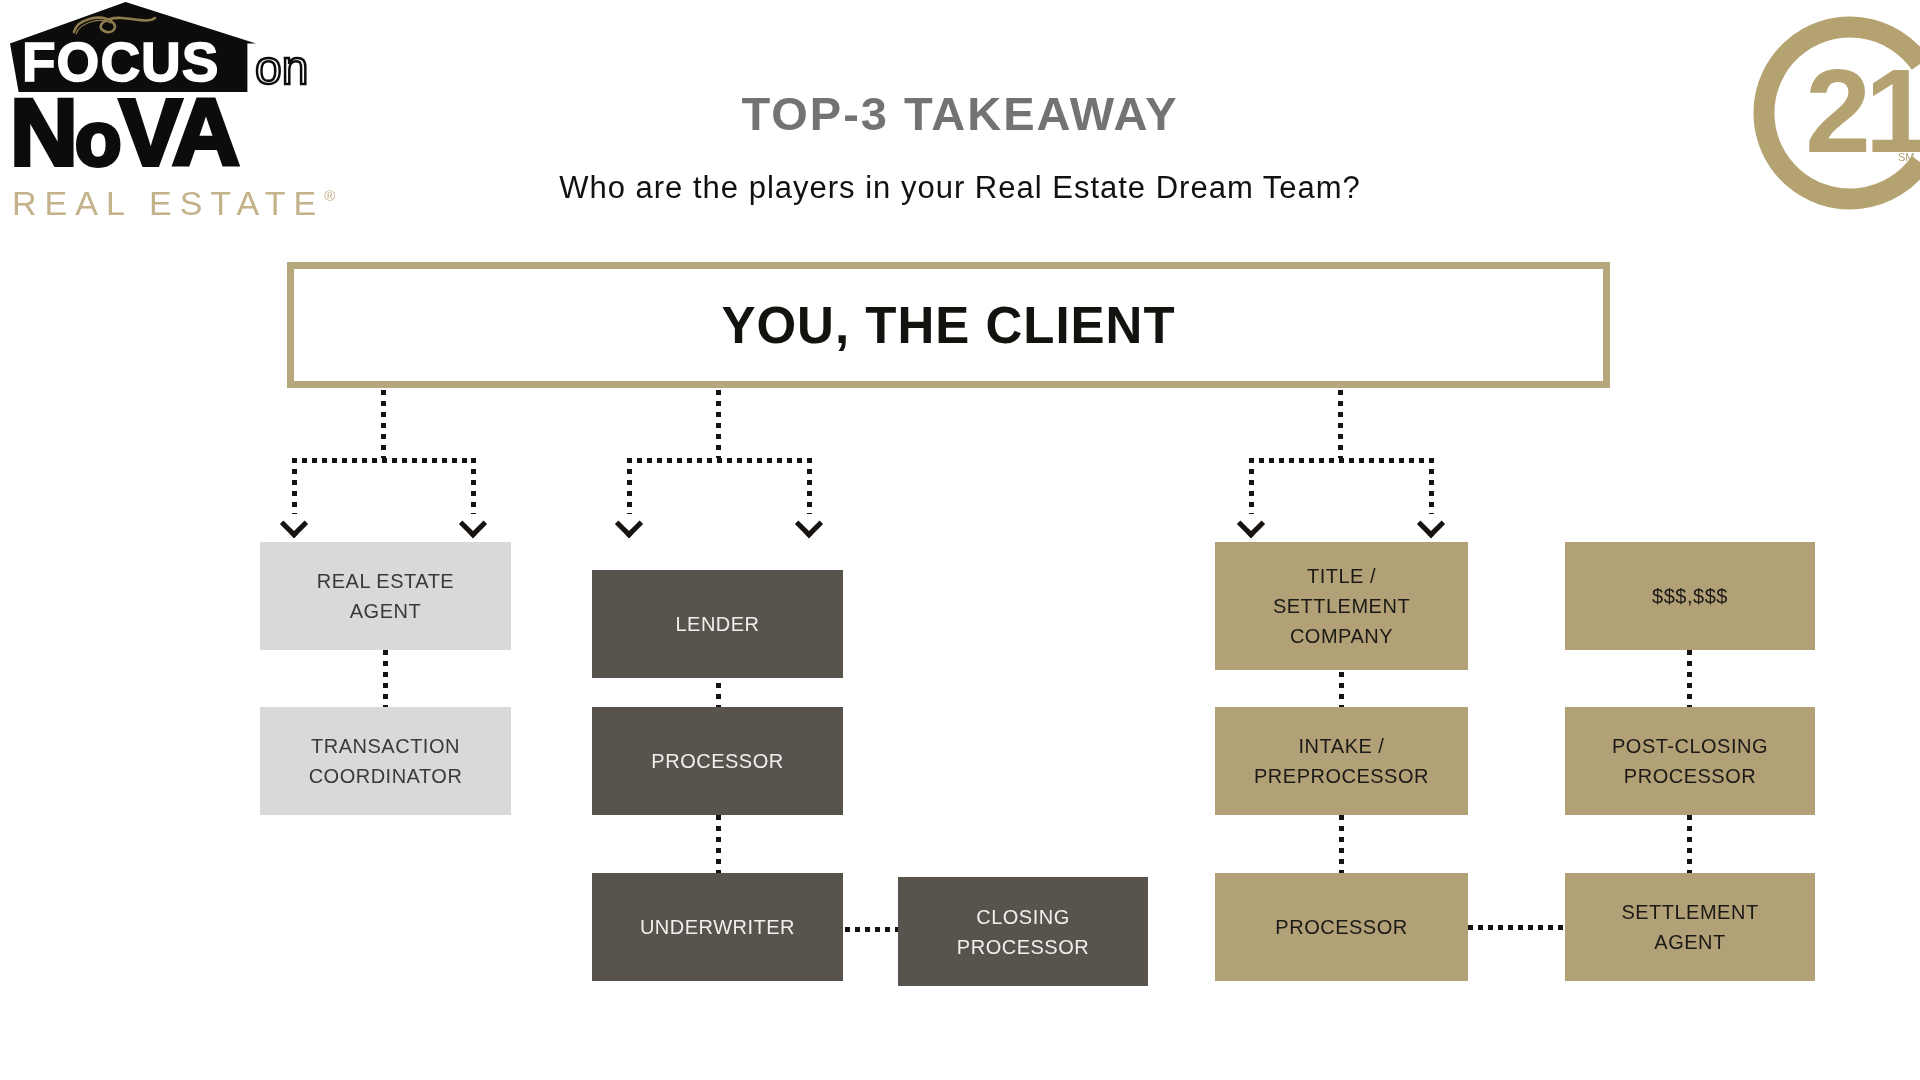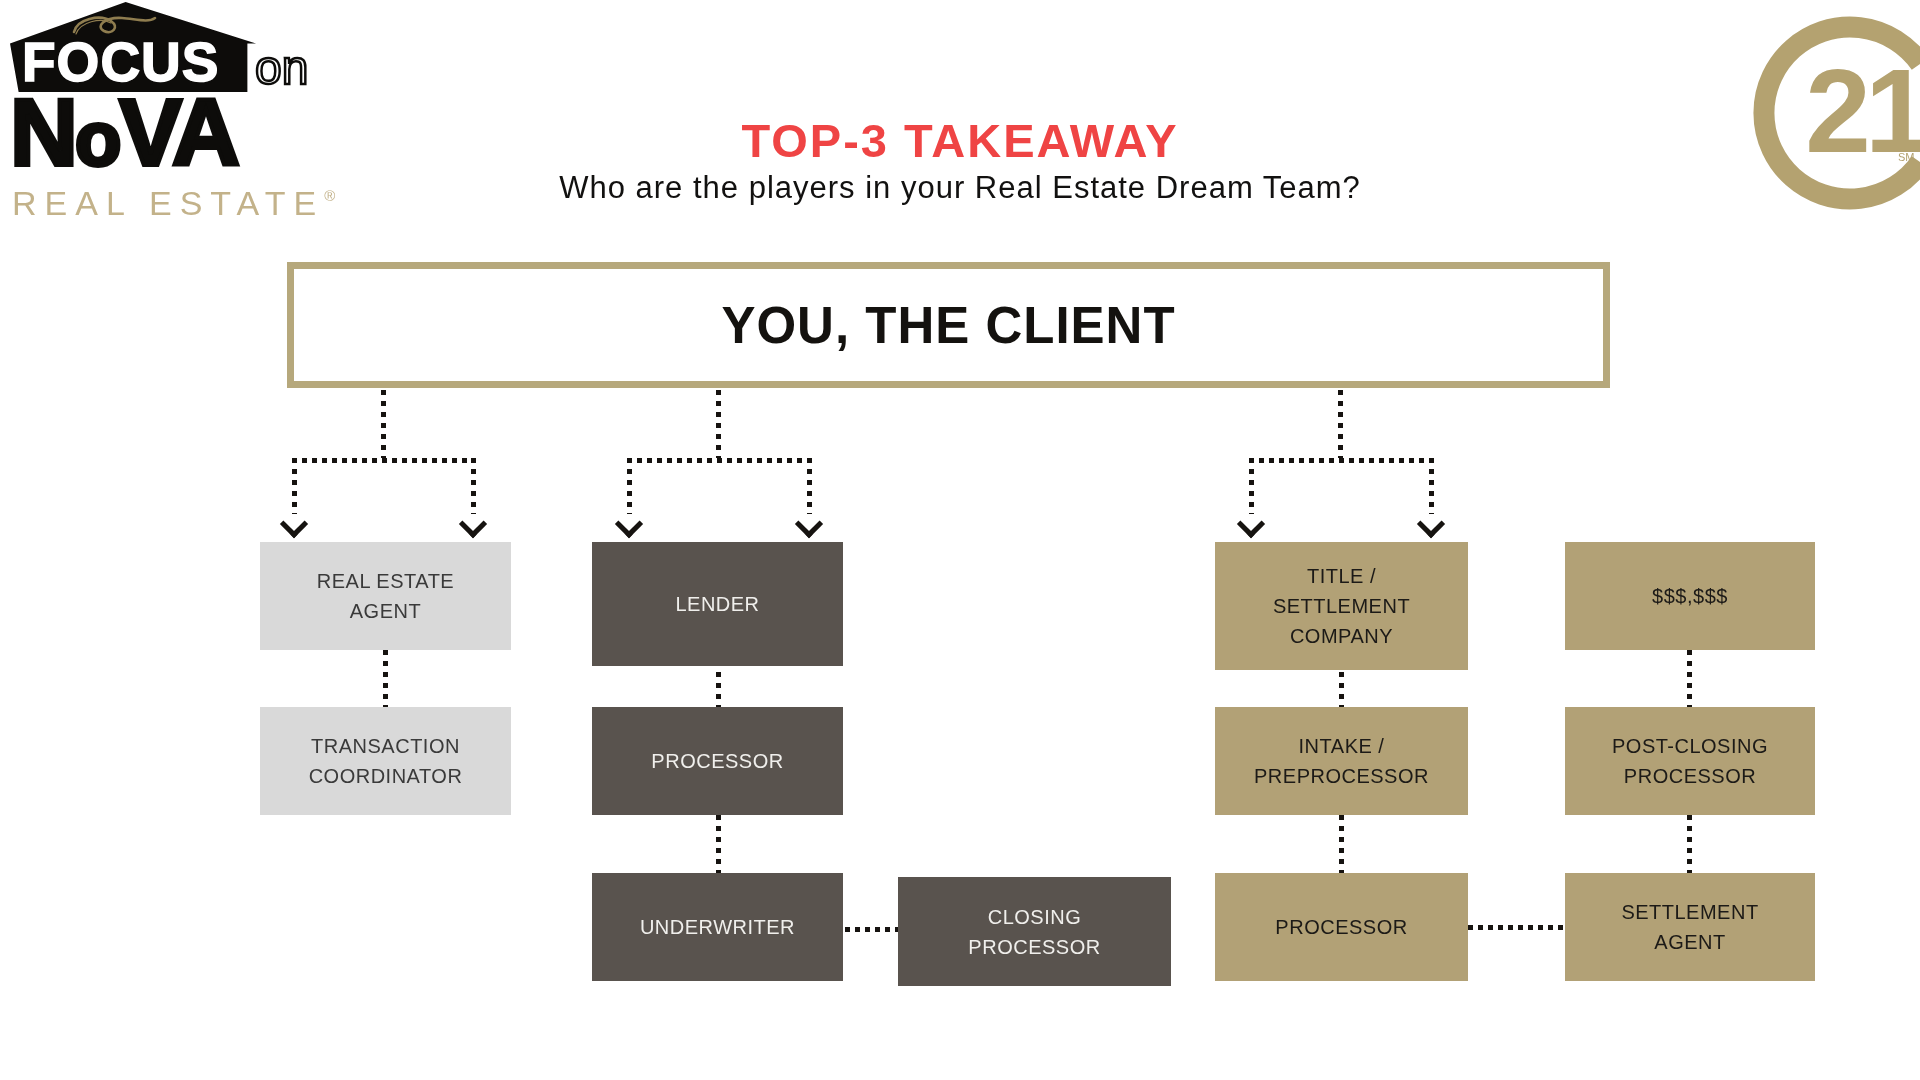--- a/index.html
+++ b/index.html
@@ -39,21 +39,21 @@
   .fon-re {
     position:absolute; left:4px; top:184px;
     font-size:34px; font-weight:normal; color:#c3b28a;
     letter-spacing:8px; line-height:1; white-space:nowrap;
   }
   .fon-re sup { font-size:15px; letter-spacing:0; vertical-align:14px; }
 
   .page-title {
     position:absolute; left:0; top:86px; width:1920px;
     text-align:center; font-size:47px; font-weight:bold;
-    letter-spacing:2px; color:#ef4444;margin-top:27px;
+    letter-spacing:2px; color:#737373;
   }
   .page-subtitle {
     position:absolute; left:0; top:170px; width:1920px;
     text-align:center; font-size:31px; font-weight:normal;
     letter-spacing:1px; color:#121110;
   }
 
   .c21-logo { position:absolute; left:1745px; top:6px; width:212px; height:214px; }
 
   
@@ -156,30 +156,30 @@
 
   <div class="node light" style="left:260px;top:542px;width:251px;height:108px">
     <div class="label">REAL ESTATE
 AGENT</div>
   </div>
   <div class="node light" style="left:260px;top:707px;width:251px;height:108px">
     <div class="label">TRANSACTION
 COORDINATOR</div>
   </div>
 
-  <div class="node dark" style="left:592px;top:542px;width:251px;height:124px">
+  <div class="node dark" style="left:592px;top:570px;width:251px;height:108px">
     <div class="label">LENDER</div>
   </div>
   <div class="node dark" style="left:592px;top:707px;width:251px;height:108px">
     <div class="label">PROCESSOR</div>
   </div>
   <div class="node dark" style="left:592px;top:873px;width:251px;height:108px">
     <div class="label">UNDERWRITER</div>
   </div>
-  <div class="node dark" style="left:898px;top:877px;width:273px;height:109px">
+  <div class="node dark" style="left:898px;top:877px;width:250px;height:109px">
     <div class="label">CLOSING
 PROCESSOR</div>
   </div>
 
   <div class="node gold" style="left:1215px;top:542px;width:253px;height:128px">
     <div class="label">TITLE /
 SETTLEMENT
 COMPANY</div>
   </div>
   <div class="node gold" style="left:1215px;top:707px;width:253px;height:108px">

